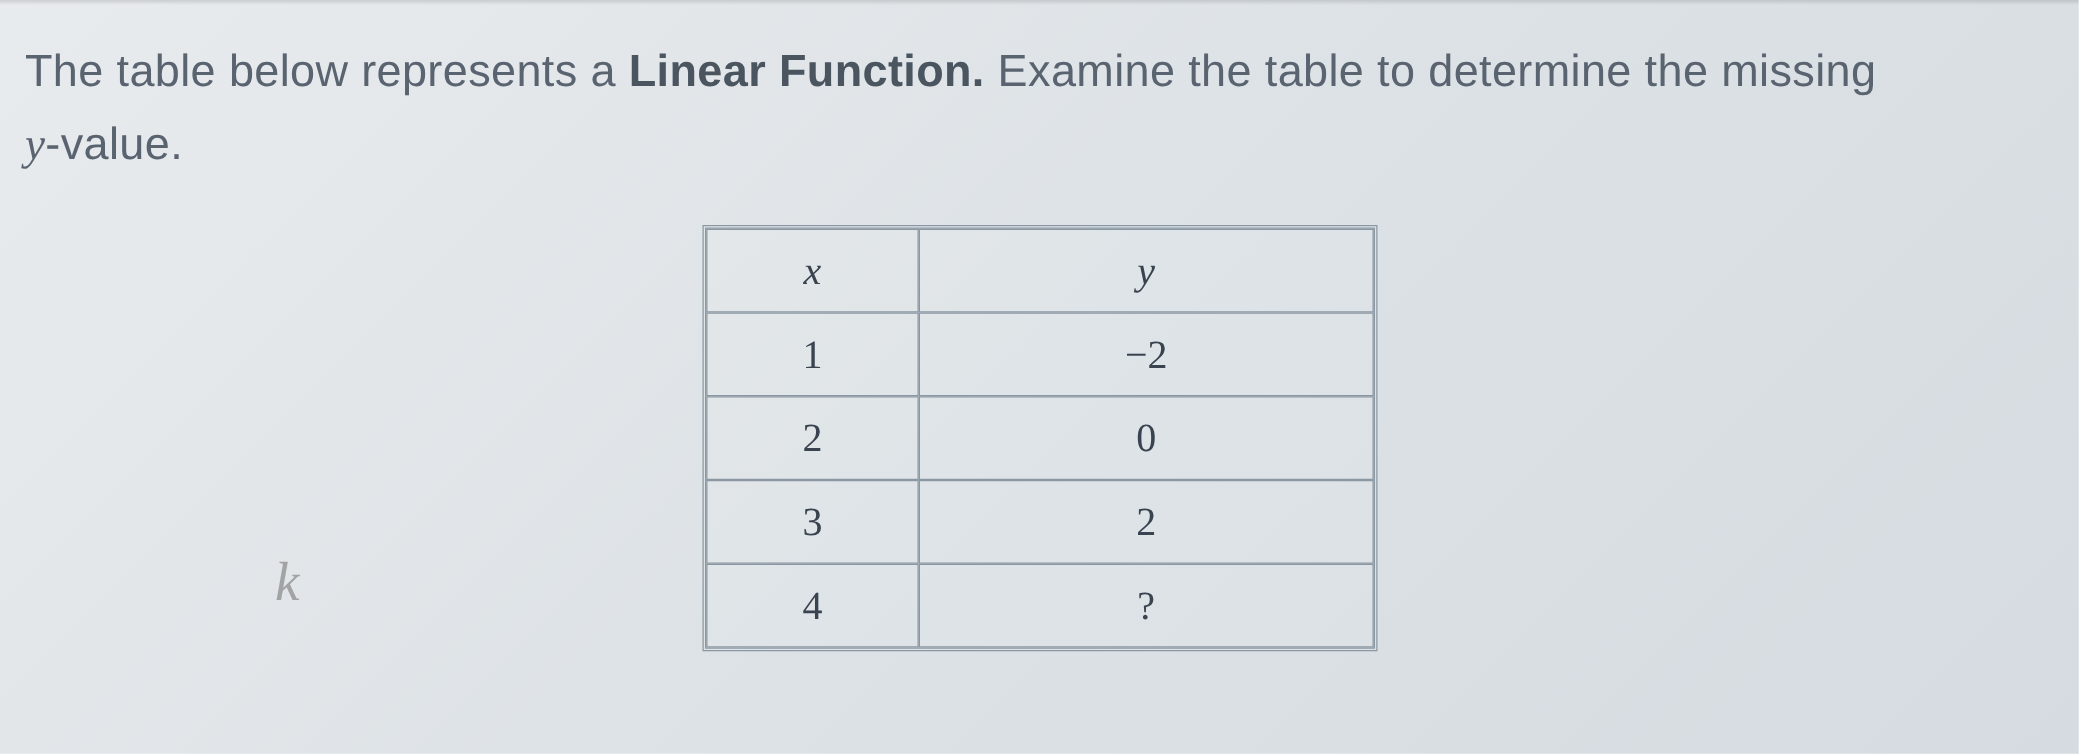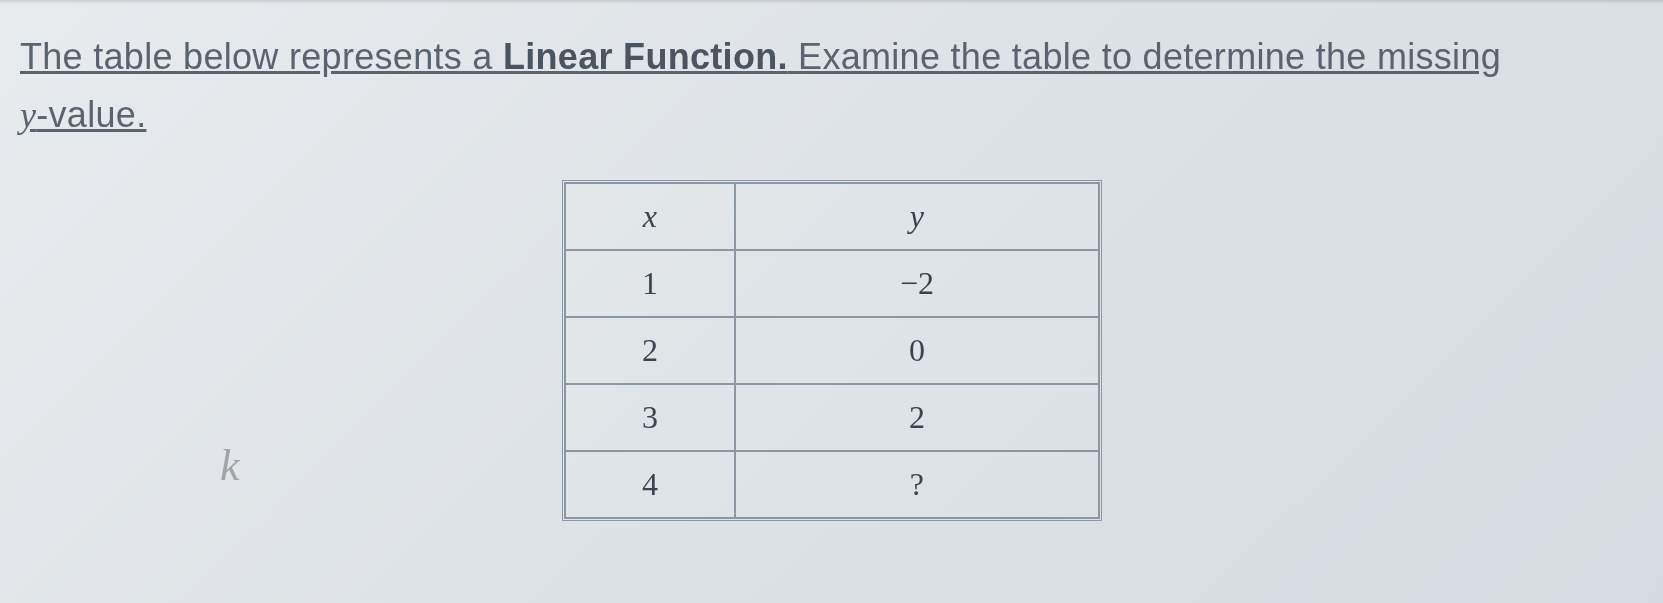--- a/index.html
+++ b/index.html
@@ -14,21 +14,20 @@
       font-family: Arial, Helvetica, sans-serif;
       position: relative;
       overflow: hidden;
     }
     .question-text {
       padding: 28px 20px 0 20px;
       font-size: 36px;
       line-height: 1.6;
       color: #5a6470;
       letter-spacing: 0.3px;
-      text-decoration: underline;
     }
     .question-text .bold {
       font-weight: bold;
       color: #4a5560;
     }
     .italic {
       font-style: italic;
       font-family: 'Times New Roman', serif;
     }
     .table-container {

